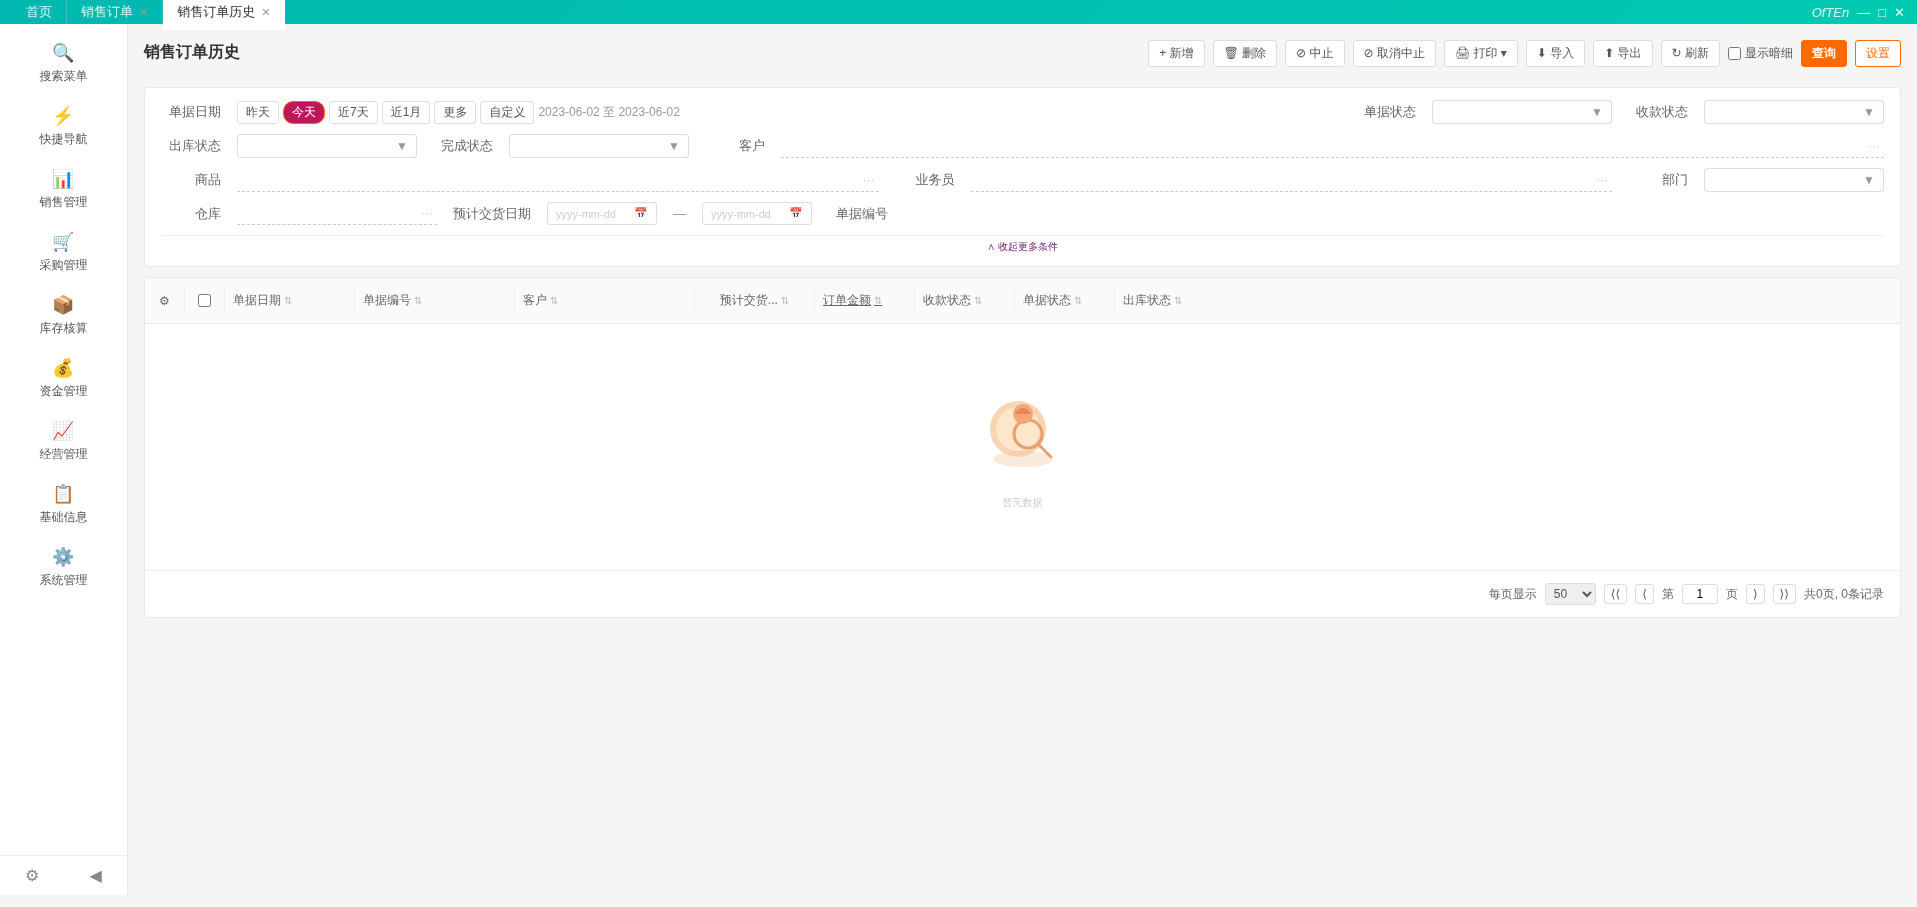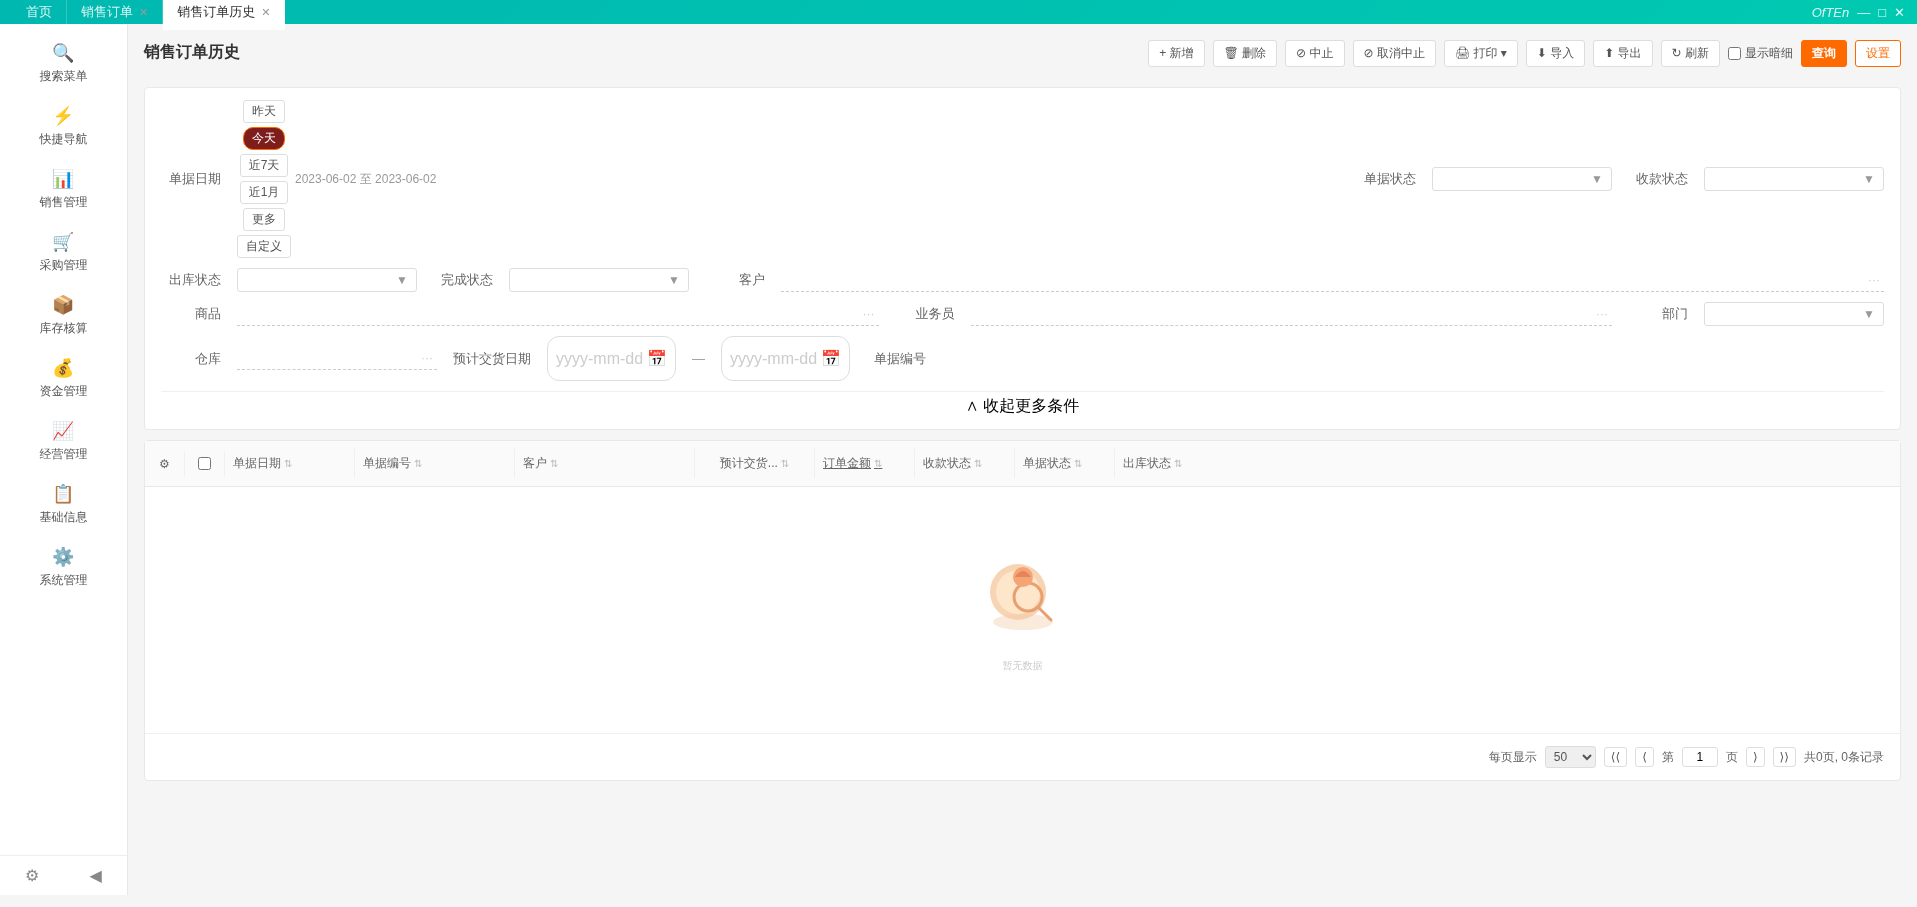--- a/index.html
+++ b/index.html
@@ -154,33 +154,32 @@
     .filter-control {
       display: flex;
       align-items: center;
       gap: 4px;
       flex: 1;
     }
     .date-btns {
       display: flex;
       gap: 4px;
       align-items: center;
-      flex-direction: column;
     }
     .date-btn {
       padding: 2px 8px;
       border: 1px solid #ddd;
       border-radius: 3px;
       font-size: 12px;
       cursor: pointer;
       background: #fff;
       color: #555;
     }
     .date-btn.active {
-      background: #7f1d1d;
+      background: #be185d;
       color: #fff;
       border-color: #ff6a00;
       border-radius: 10px;
     }
     .date-range {
       font-size: 12px;
       color: #999;
     }
     .select-control {
       display: flex;
@@ -203,39 +202,39 @@
       color: #999;
       font-size: 12px;
       cursor: pointer;
       display: flex;
       align-items: center;
       justify-content: flex-end;
       gap: 4px;
     }
     .date-input {
       border: 1px solid #ddd;
-      border-radius: 12px;
-      padding: 12px 8px;
-      font-size: 16px;
+      border-radius: 3px;
+      padding: 4px 8px;
+      font-size: 11px;
       color: #999;
       min-width: 110px;
       display: flex;
       align-items: center;
       gap: 4px;
     }
     .collapse-row {
       display: flex;
       justify-content: center;
       padding-top: 4px;
       border-top: 1px solid #f0f0f0;
       margin-top: 4px;
     }
     .collapse-btn {
-      color: #000000;
-      font-size: 16px;
+      color: #701a75;
+      font-size: 10px;
       cursor: pointer;
       display: flex;
       align-items: center;
       gap: 4px;
     }
 
     
     .table-area {
       background: #fff;
       border: 1px solid #e8e8e8;

